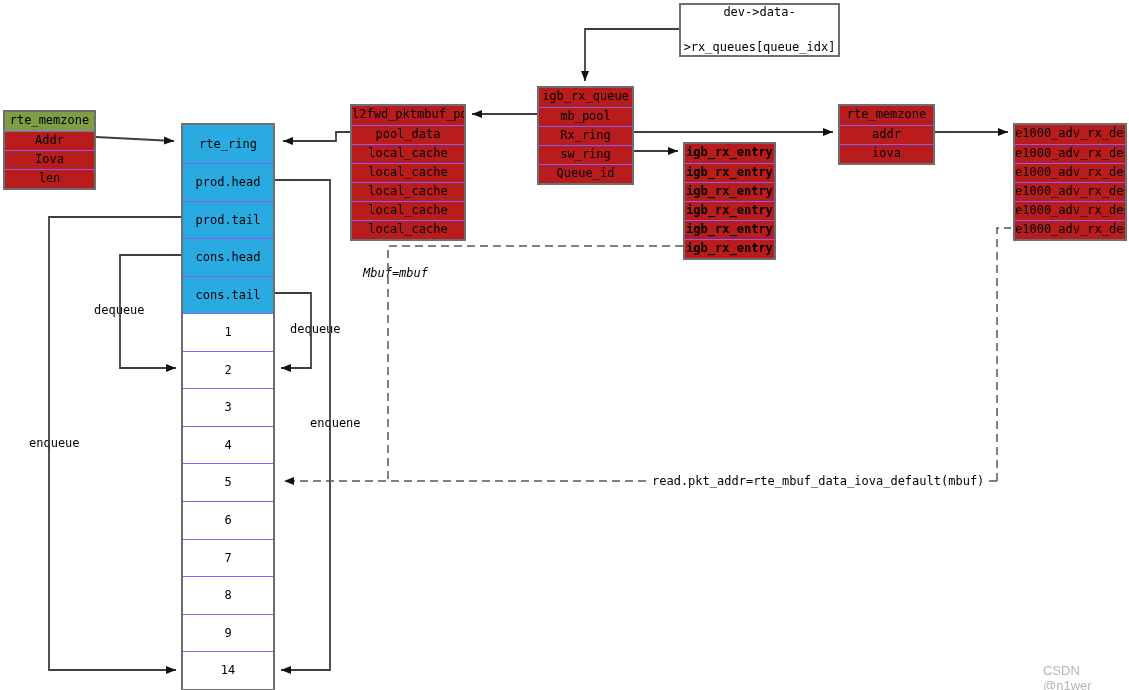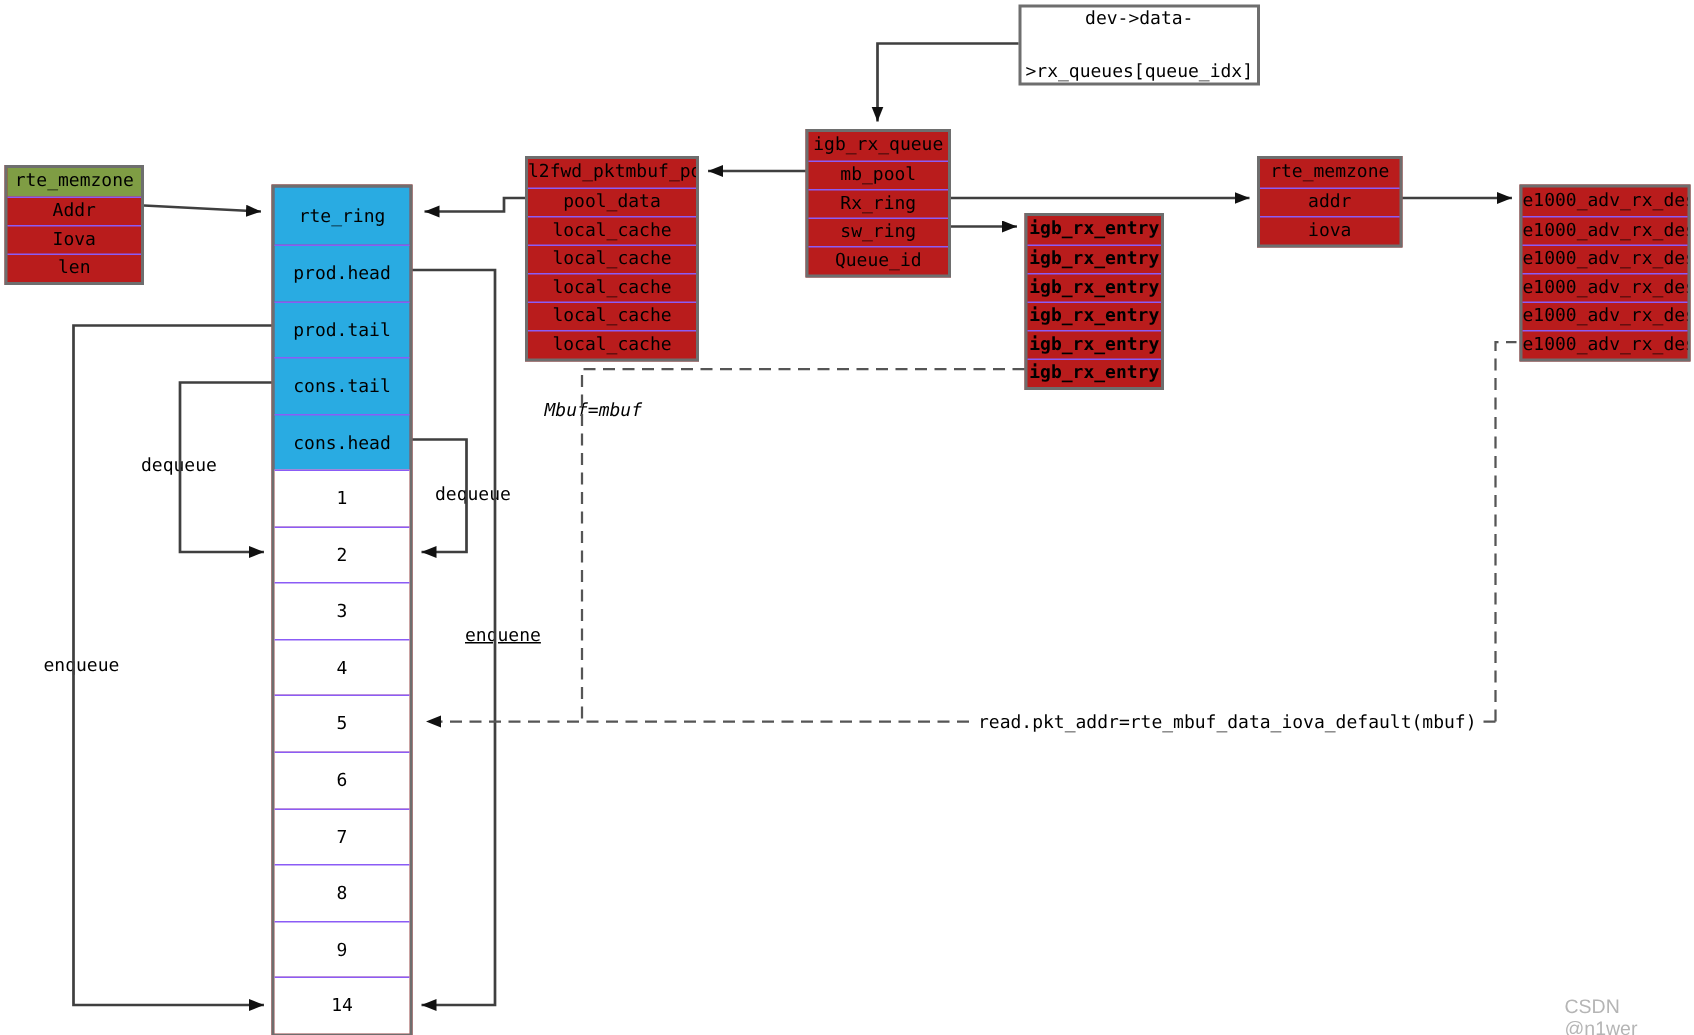--- a/index.html
+++ b/index.html
@@ -35,22 +35,22 @@
     <div class="row hdr-green">rte_memzone</div>
     <div class="row">Addr</div>
     <div class="row">Iova</div>
     <div class="row">len</div>
   </div>
 
   <div class="box" style="left:181px;top:123px;width:94px;">
     <div class="row ring-row ring-hdr">rte_ring</div>
     <div class="row ring-row ring-state">prod.head</div>
     <div class="row ring-row ring-state">prod.tail</div>
+    <div class="row ring-row ring-state">cons.head</div>
     <div class="row ring-row ring-state">cons.tail</div>
-    <div class="row ring-row ring-state">cons.head</div>
     <div class="row ring-slot">1</div>
     <div class="row ring-slot">2</div>
     <div class="row ring-slot">3</div>
     <div class="row ring-slot">4</div>
     <div class="row ring-slot">5</div>
     <div class="row ring-slot">6</div>
     <div class="row ring-slot">7</div>
     <div class="row ring-slot">8</div>
     <div class="row ring-slot">9</div>
     <div class="row ring-slot">14</div>
@@ -99,21 +99,21 @@
     <div class="row">e1000_adv_rx_desc</div>
     <div class="row">e1000_adv_rx_desc</div>
     <div class="row">e1000_adv_rx_desc</div>
     <div class="row">e1000_adv_rx_desc</div>
     <div class="row">e1000_adv_rx_desc</div>
   </div>
 
   <div class="lbl" style="left:94px;top:303px;">dequeue</div>
   <div class="lbl" style="left:290px;top:322px;">dequeue</div>
   <div class="lbl" style="left:29px;top:436px;">enqueue</div>
-  <div class="lbl" style="left:310px;top:416px;text-decoration:underline;">enquene</div>
+  <div class="lbl" style="left:310px;top:416px;">enquene</div>
   <div class="lbl" style="left:363px;top:266px;font-style:italic;">Mbuf=mbuf</div>
   <div class="lbl lbl-onwire" style="left:648px;top:474px;text-align:right;">read.pkt_addr=rte_mbuf_data_iova_default(mbuf)</div>
   <div class="watermark" style="left:1043px;top:663px;">CSDN @n1wer</div>
 
   <svg class="wires" width="1129" height="690" viewBox="0 0 1129 690">
     <defs>
       <marker id="arw" markerUnits="userSpaceOnUse" markerWidth="12" markerHeight="10" refX="10" refY="4" orient="auto">
         <path d="M0,0 L10,4 L0,8 z" fill="#111"></path>
       </marker>
     </defs>

